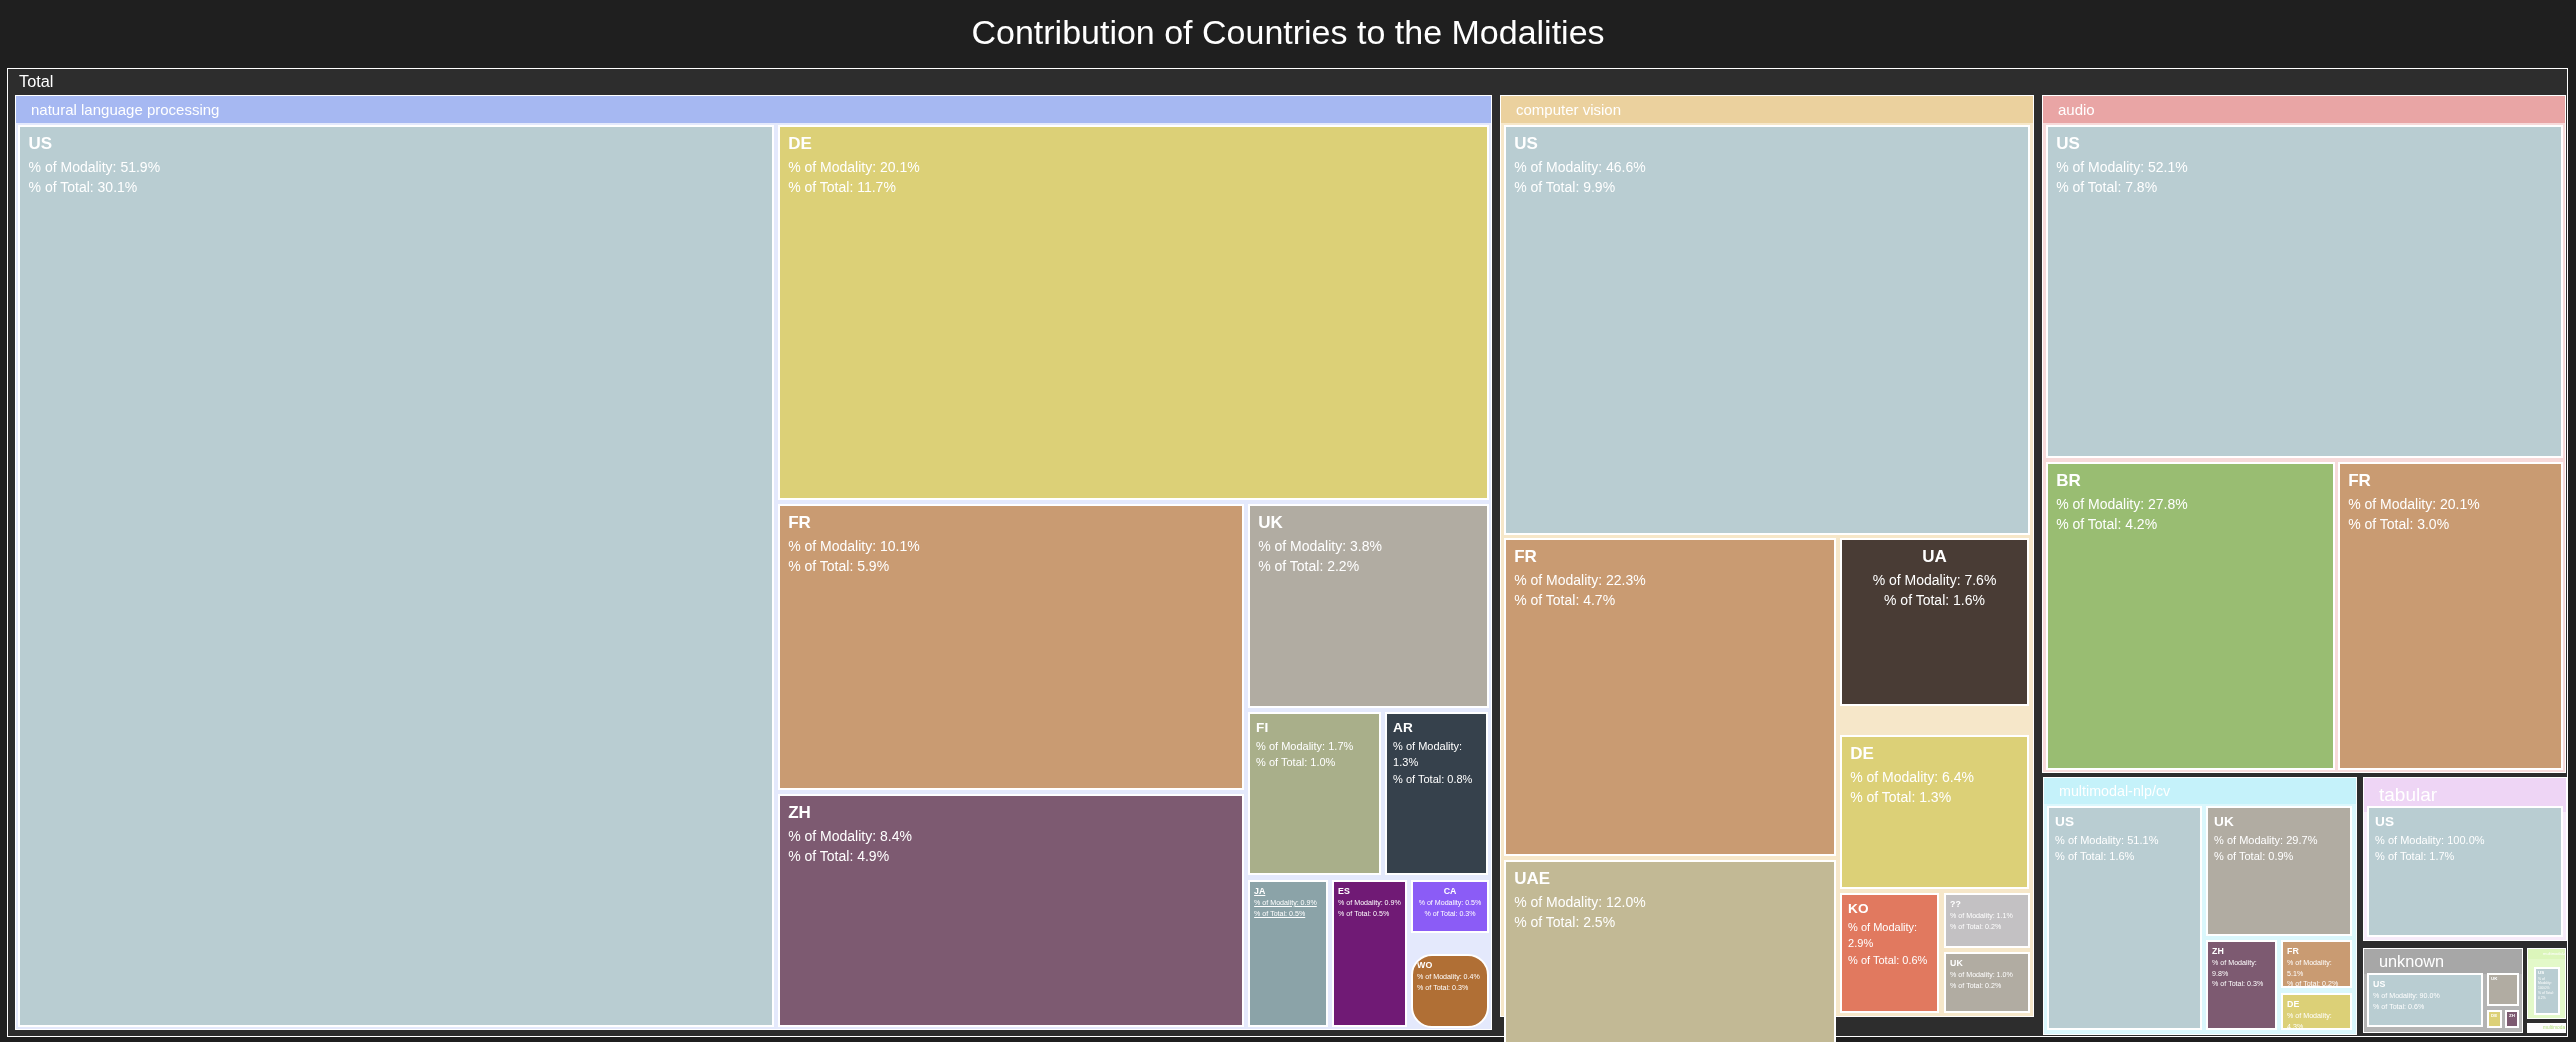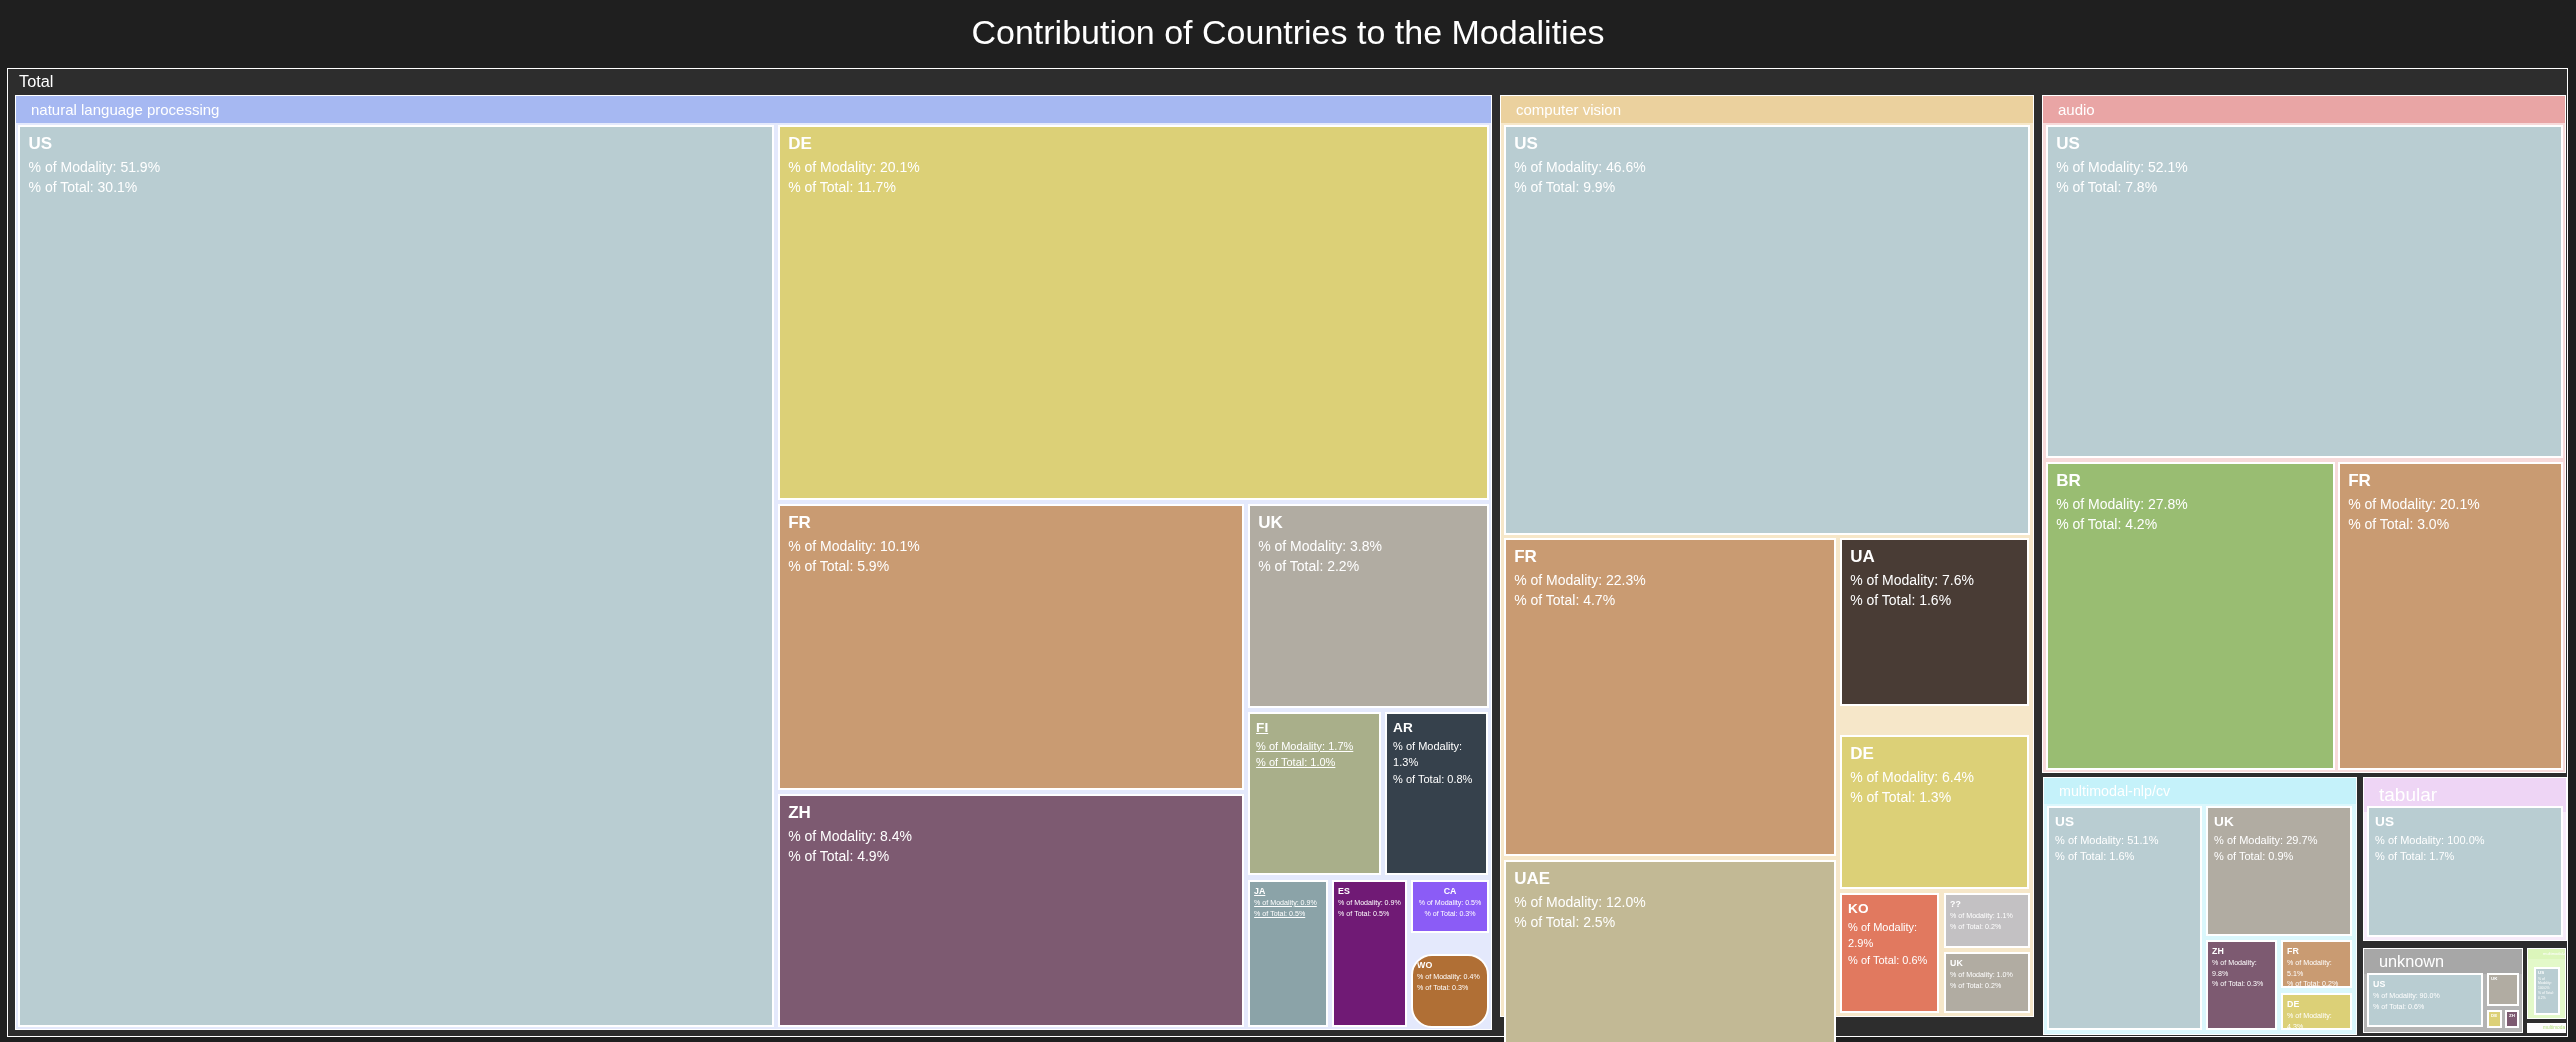--- a/index.html
+++ b/index.html
@@ -53,21 +53,21 @@
     <div class="leaf lg" style="left: 778px; top: 794px; width: 466px; height: 233px; background: rgb(125, 90, 113);">
       <div class="leaf-label">ZH</div>
       <div class="leaf-stat">% of Modality: 8.4%</div>
       <div class="leaf-stat">% of Total: 4.9%</div>
     </div>
     <div class="leaf lg" style="left: 1248px; top: 504px; width: 241px; height: 204px; background: rgb(177, 172, 162);">
       <div class="leaf-label">UK</div>
       <div class="leaf-stat">% of Modality: 3.8%</div>
       <div class="leaf-stat">% of Total: 2.2%</div>
     </div>
-    <div class="leaf md" style="left: 1248px; top: 712px; width: 133px; height: 163px; background: rgb(169, 175, 138); text-decoration: underline;">
+    <div class="leaf md" style="left: 1248px; top: 712px; width: 133px; height: 163px; background: rgb(169, 175, 138);">
       <div class="leaf-label">FI</div>
       <div class="leaf-stat">% of Modality: 1.7%</div>
       <div class="leaf-stat">% of Total: 1.0%</div>
     </div>
     <div class="leaf md" style="left: 1385px; top: 712px; width: 103px; height: 163px; background: rgb(54, 65, 76);">
       <div class="leaf-label">AR</div>
       <div class="leaf-stat">% of Modality: 1.3%</div>
       <div class="leaf-stat">% of Total: 0.8%</div>
     </div>
     <div class="leaf sm" style="left: 1248px; top: 880px; width: 80px; height: 147px; background: rgb(139, 163, 168); text-decoration: underline;">
@@ -101,21 +101,21 @@
     <div class="leaf lg" style="left: 1504px; top: 538px; width: 332px; height: 318px; background: rgb(201, 155, 114);">
       <div class="leaf-label">FR</div>
       <div class="leaf-stat">% of Modality: 22.3%</div>
       <div class="leaf-stat">% of Total: 4.7%</div>
     </div>
     <div class="leaf lg" style="left: 1504px; top: 860px; width: 332px; height: 185px; background: rgb(194, 185, 149);">
       <div class="leaf-label">UAE</div>
       <div class="leaf-stat">% of Modality: 12.0%</div>
       <div class="leaf-stat">% of Total: 2.5%</div>
     </div>
-    <div class="leaf lg" style="left: 1840px; top: 538px; width: 189px; height: 168px; background: rgb(73, 60, 53);">
+    <div class="leaf lg" style="left: 1840px; top: 538px; width: 189px; height: 168px; background: rgb(73, 60, 53); text-align: center;">
       <div class="leaf-label">UA</div>
       <div class="leaf-stat">% of Modality: 7.6%</div>
       <div class="leaf-stat">% of Total: 1.6%</div>
     </div>
     <div class="leaf lg" style="left: 1840px; top: 735px; width: 189px; height: 154px; background: rgb(220, 208, 119);">
       <div class="leaf-label">DE</div>
       <div class="leaf-stat">% of Modality: 6.4%</div>
       <div class="leaf-stat">% of Total: 1.3%</div>
     </div>
     <div class="leaf md" style="left: 1840px; top: 893px; width: 99px; height: 120px; background: rgb(225, 121, 95);">

